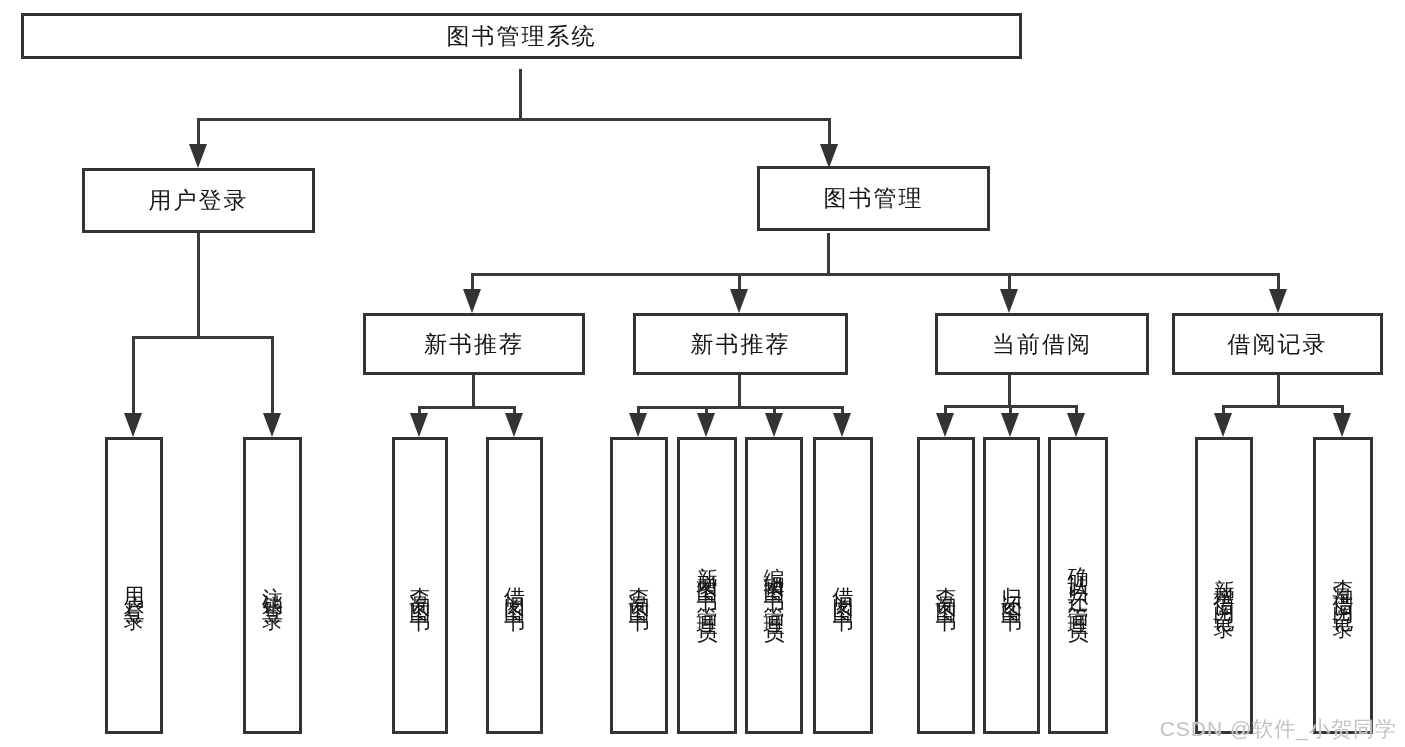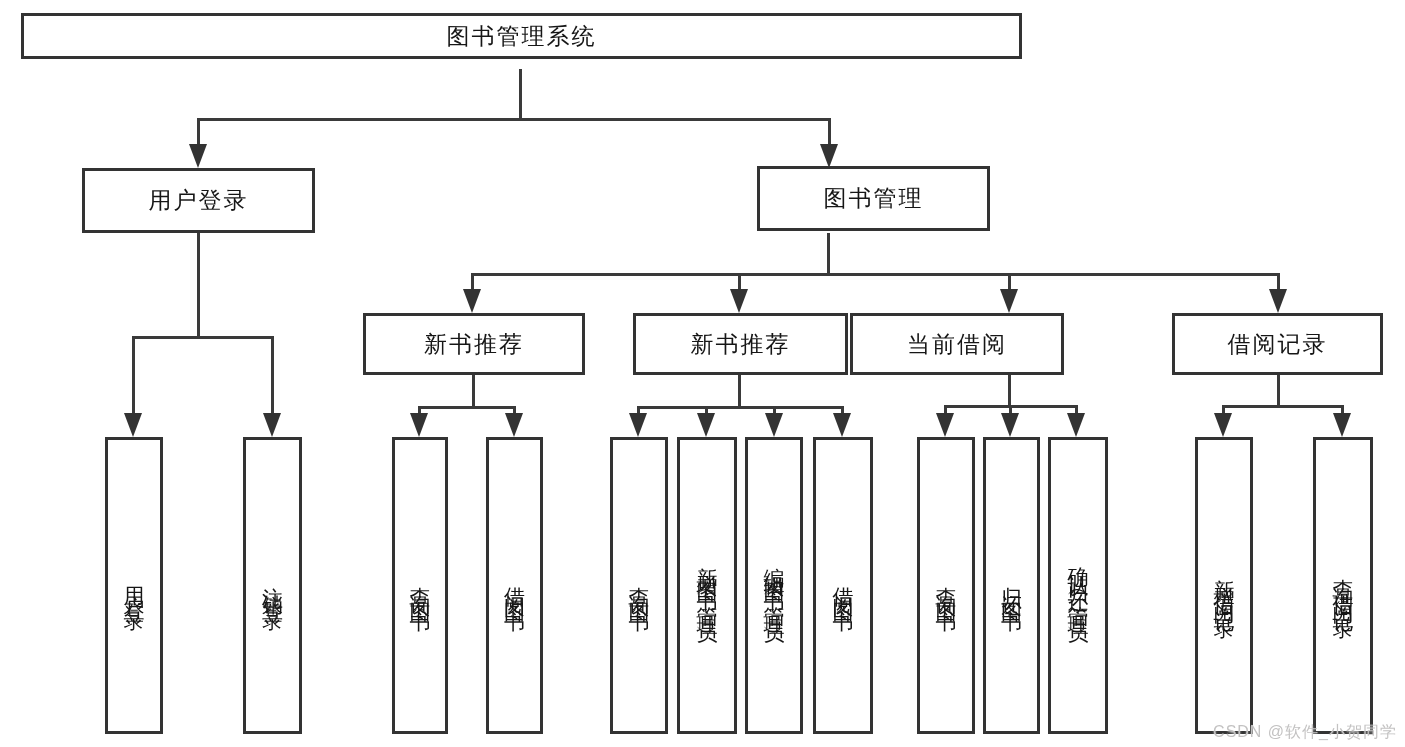--- a/index.html
+++ b/index.html
@@ -17,21 +17,21 @@
     writing-mode:vertical-rl;text-orientation:mixed;
   }
   .vl{position:absolute;width:3px;background:#3a3a3a;}
   .hl{position:absolute;height:3px;background:#3a3a3a;}
   .arrow{
     position:absolute;width:0;height:0;
     border-left:9px solid transparent;border-right:9px solid transparent;
     border-top:24px solid #333333;
   }
   .watermark{
-    position:absolute;right:8px;bottom:4px;font-size:16px;color:#c3c2c2;
+    position:absolute;right:8px;bottom:4px;font-size:21px;color:#c3c2c2;
     letter-spacing:1px;white-space:nowrap;text-shadow:0 1px 2px rgba(255,255,255,.8);
   }
 </style>
 </head>
 <body>
 
 <div class="canvas">
 
   <div class="vl" style="left:519px;top:69px;height:49px;"></div>
   <div class="hl" style="left:197px;top:118px;width:634px;"></div>
@@ -92,21 +92,21 @@
   <div class="vl" style="left:1341px;top:405px;height:11px;"></div>
   <div class="arrow" style="left:1333px;top:413px;"></div>
 
   <div class="box hbox" style="left:21px;top:13px;width:1001px;height:46px;">图书管理系统</div>
 
   <div class="box hbox" style="left:82px;top:168px;width:233px;height:65px;">用户登录</div>
   <div class="box hbox" style="left:712px;top:166px;width:233px;height:65px;margin-left:45px;">图书管理</div>
 
   <div class="box hbox" style="left:363px;top:313px;width:222px;height:62px;">新书推荐</div>
   <div class="box hbox" style="left:633px;top:313px;width:215px;height:62px;">新书推荐</div>
-  <div class="box hbox" style="left:850px;top:313px;width:214px;height:62px;">当前借阅</div>
+  <div class="box hbox" style="left:935px;top:313px;width:214px;height:62px;">当前借阅</div>
   <div class="box hbox" style="left:1172px;top:313px;width:211px;height:62px;">借阅记录</div>
 
   <div class="box vbox" style="left:105px;top:437px;width:58px;height:297px;">用户登录</div>
   <div class="box vbox" style="left:243px;top:437px;width:59px;height:297px;">注销登录</div>
 
   <div class="box vbox" style="left:392px;top:437px;width:56px;height:297px;">查询图书</div>
   <div class="box vbox" style="left:486px;top:437px;width:57px;height:297px;">借阅图书</div>
 
   <div class="box vbox" style="left:610px;top:437px;width:58px;height:297px;">查询图书</div>
   <div class="box vbox" style="left:677px;top:437px;width:60px;height:297px;">新增图书（管理员）</div>

